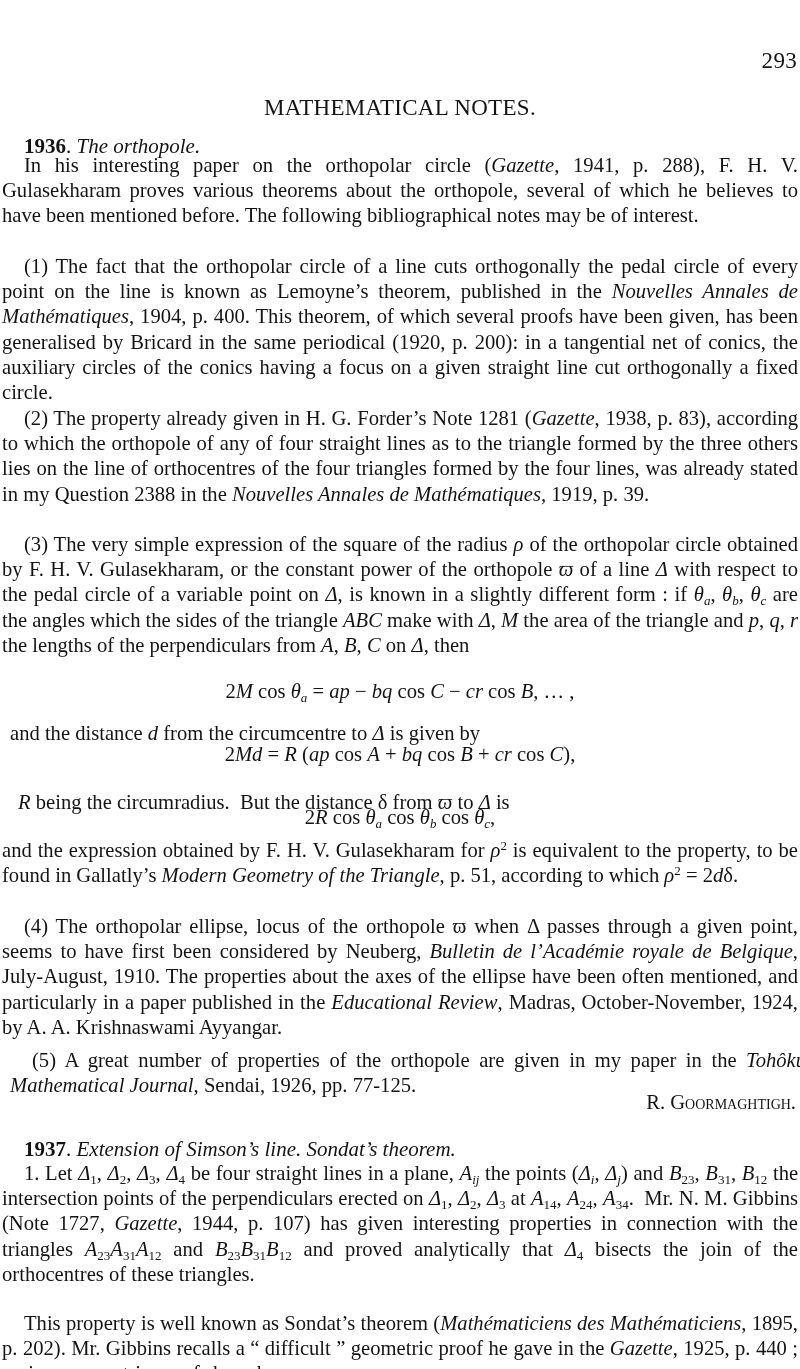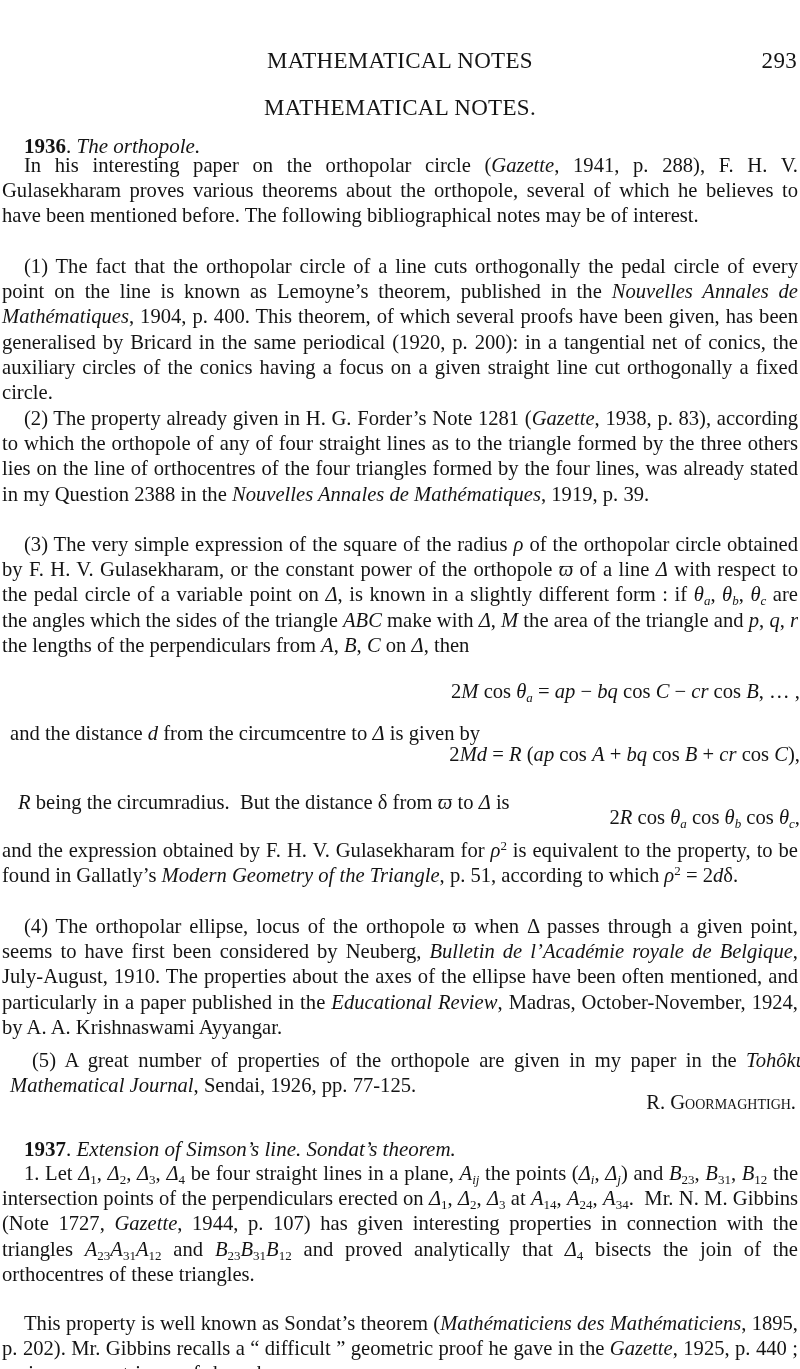--- a/index.html
+++ b/index.html
@@ -21,34 +21,33 @@
   }
   .note-head { position: absolute; left: 24px; font-size: 21px; }
   .note-head .num { font-weight: bold; }
   .note-head .t { font-style: italic; }
   .para {
     position: absolute; left: 2px; width: 796px;
     font-size: 20.6px; line-height: 25.2px; text-align: justify;
     text-align-last: left;
   }
   .para .ind { display: inline-block; width: 22px; }
-  .eq { position: absolute; left: 0; width: 800px; text-align: right; font-size: 20.6px; }
+  .eq { position: absolute; left: 0; width: 800px; text-align: center; font-size: 20.6px; }
   i { font-style: italic; }
   sub { font-size: 13px; vertical-align: -4px; line-height: 0; }
   sup { font-size: 13px; vertical-align: 7px; line-height: 0; }
   .sign { position: absolute; right: 4px; font-size: 20.6px; }
   .sc { font-variant: small-caps; }
 </style>
 </head>
 <body>
 
 <div class="page">
 
   <div class="running-head">
-    <span class="title">MATHEMATICAL NOTES</span>
     <span class="pageno">293</span>
   </div>
 
   <div class="section-title">MATHEMATICAL NOTES.</div>
 
   <div class="note-head" style="top:134px;">
     <span class="num">1936</span><span>. </span><span class="t">The orthopole.</span>
   </div>
 
   <p class="para" style="top:153px; margin:0;font-family:Liberation Serif, serif;"><span class="ind"></span><span>In his interesting paper on the orthopolar circle (</span><i>Gazette</i><span>, 1941, p. 288), F. H. V. Gulasekharam proves various theorems about the orthopole, several of which he believes to have been mentioned before. The following bibliographical notes may be of interest.</span></p>

